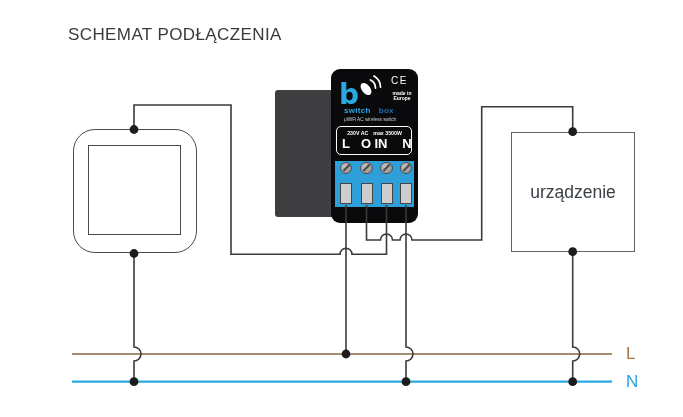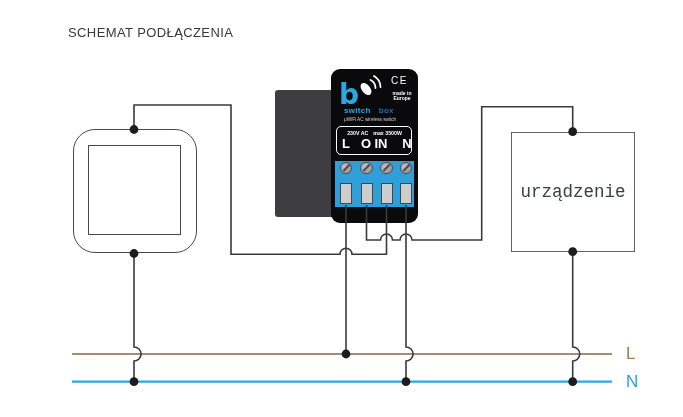--- a/index.html
+++ b/index.html
@@ -2,26 +2,26 @@
 <html><head>
 <meta charset="utf-8">
 <style>
   html,body{margin:0;padding:0;background:#fff;}
   #canvas{
     position:relative;width:683px;height:417px;background:#ffffff;overflow:hidden;
     font-family:"Liberation Sans","DejaVu Sans",sans-serif;
   }
   .abs{position:absolute;}
   
-  #title{left:68px;top:25px;font-size:13px;font-weight:500;color:#3a3a3a;letter-spacing:.4px;}
+  #title{left:68px;top:25px;font-size:17px;font-weight:500;color:#3a3a3a;letter-spacing:.4px;}
   
   #wall-switch{left:73px;top:129px;width:124px;height:124px;border:1.6px solid #4a4a4a;border-radius:22px;box-sizing:border-box;background:#fff;}
   #wall-switch-btn{left:14px;top:15px;width:93px;height:90px;border:1.6px solid #4a4a4a;box-sizing:border-box;background:#fff;}
   
-  #load-box{left:511px;top:132px;width:124px;height:120px;border:1.6px solid #5f6368;box-sizing:border-box;background:#fff;display:flex;align-items:center;justify-content:center;font-family:Liberation Mono, monospace;}
+  #load-box{left:511px;top:132px;width:124px;height:120px;border:1.6px solid #5f6368;box-sizing:border-box;background:#fff;display:flex;align-items:center;justify-content:center;}
   #load-box span{font-size:17.5px;color:#3a4045;}
   
   #device-back{left:275px;top:90px;width:60px;height:127px;background:#3e3e40;border-radius:3px;}
   #device-body{left:331px;top:69px;width:87px;height:154px;background:#0a0a0c;border-radius:9px;}
   #device-body .abs{position:absolute;}
   #ce-mark{left:60px;top:6px;color:#fff;font-size:10px;letter-spacing:1.5px;font-weight:400;}
   .tiny{transform:scale(0.5);transform-origin:0 0;white-space:nowrap;}
   #made-in{left:57px;top:21px;width:56px;color:#fff;font-size:10px;font-weight:bold;line-height:11px;text-align:center;}
   #brand{left:13px;top:37px;font-size:8px;font-weight:bold;letter-spacing:.3px;}
   #brand .b1{color:#2aa9e0;} #brand .b2{color:#1b6fb5;margin-left:8px;}

